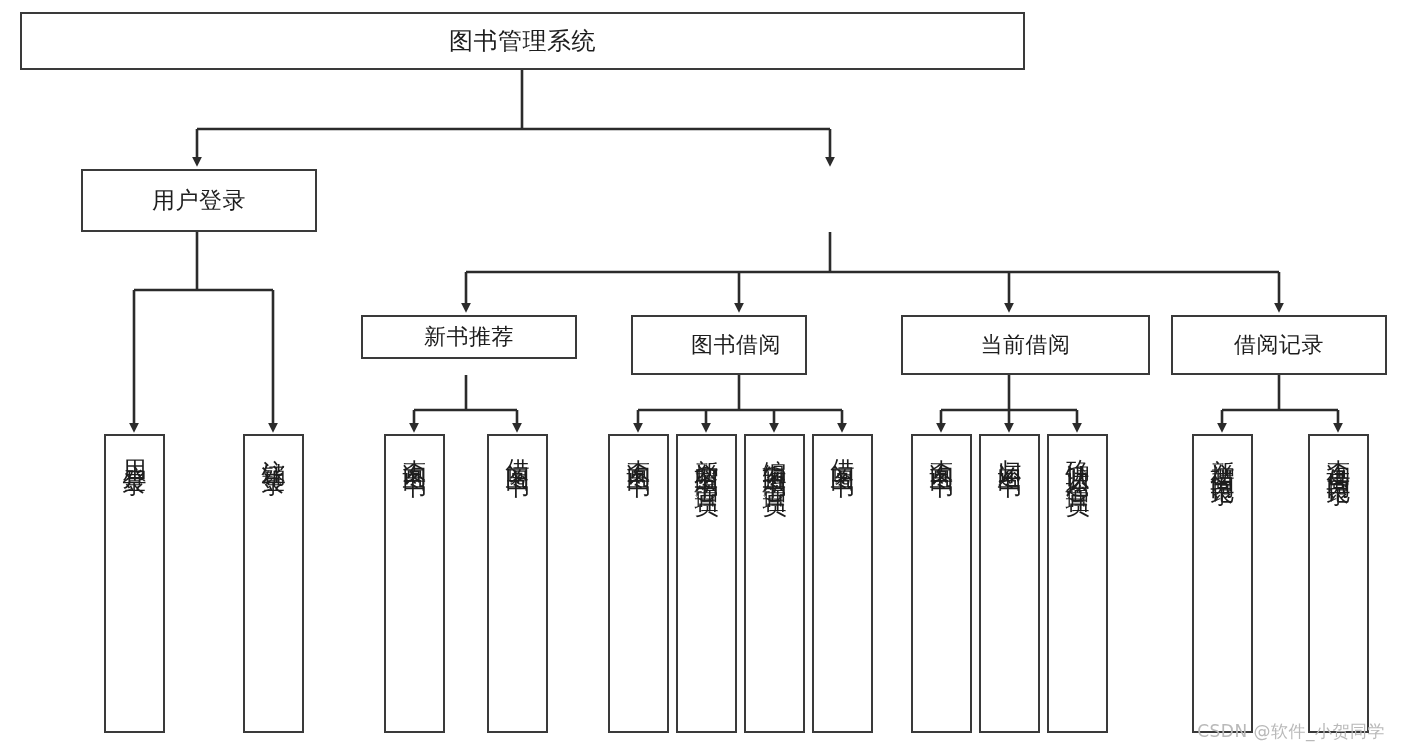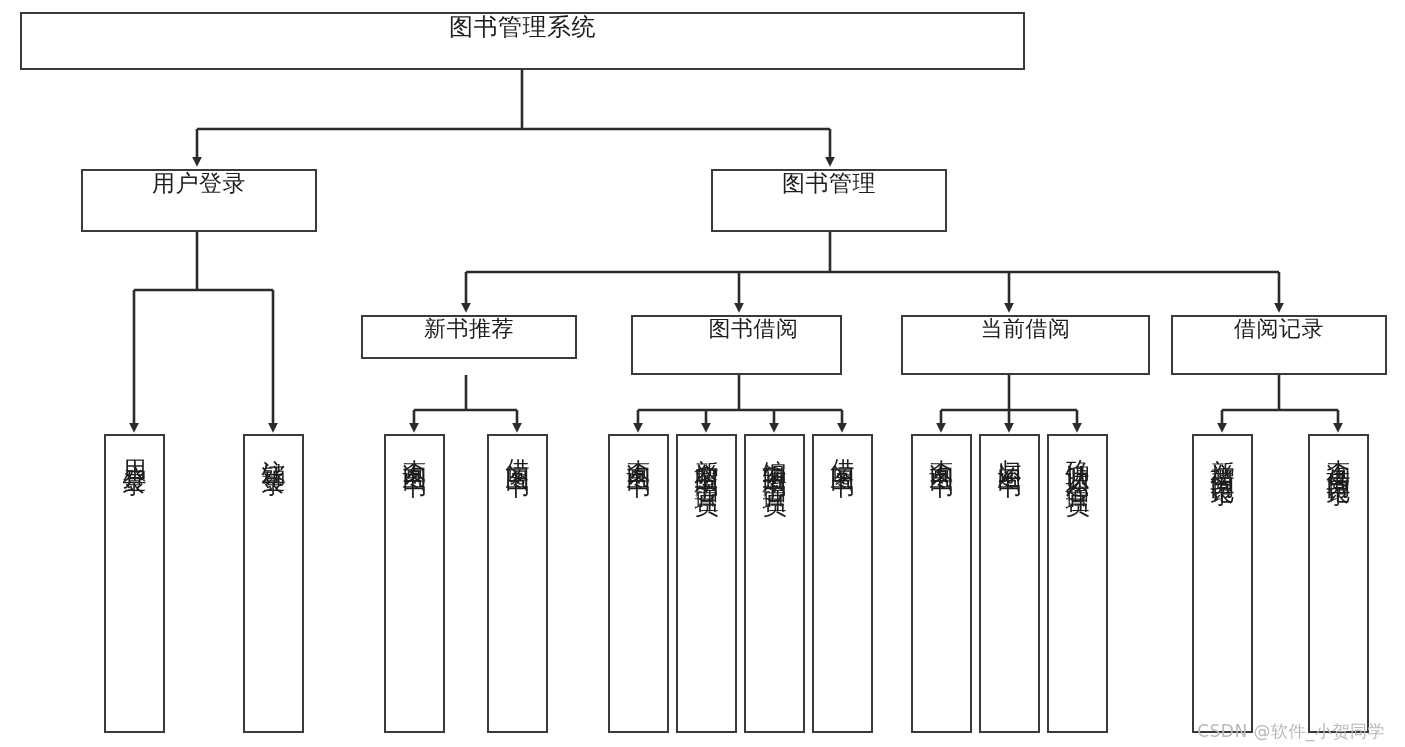--- a/index.html
+++ b/index.html
@@ -22,21 +22,21 @@
     width:1405px; height:747px;
     pointer-events:none;
   }
   
   .node{
     position:absolute;
     box-sizing:border-box;
     background:#ffffff;
     border:2.5px solid #3a3a3a;
     display:flex;
-    align-items:flex-start;
+    align-items:center;
     justify-content:center;
     color:#1d1d1d;
   }
   .node .lbl{
     display:block;
     text-align:center;
     line-height:1.12;
     letter-spacing:0.5px;
     white-space:nowrap;
   }
@@ -128,29 +128,26 @@
   </svg>
 
   <div class="node root" style="left:20px; top:12px; width:1005px; height:58px;">
     <span class="lbl">图书管理系统</span>
   </div>
 
   <div class="node h2" style="left:81px; top:169px; width:236px; height:63px;">
     <span class="lbl">用户登录</span>
   </div>
 
-  <div class="node h2" style="left:711px; top:169px; width:236px; height:63px;">
-    <span class="lbl">图书管理</span>
-  </div>
 
   <div class="node h3" style="left:361px; top:315px; width:216px; height:44px;">
     <span class="lbl">新书推荐</span>
   </div>
 
-  <div class="node h3" style="left:631px; top:315px; width:211px; height:60px;padding-left:34px;">
+  <div class="node h3" style="left:631px; top:315px; width:176px; height:60px;padding-left:34px;">
     <span class="lbl">图书借阅</span>
   </div>
 
   <div class="node h3" style="left:901px; top:315px; width:249px; height:60px;">
     <span class="lbl">当前借阅</span>
   </div>
 
   <div class="node h3" style="left:1171px; top:315px; width:216px; height:60px;">
     <span class="lbl">借阅记录</span>
   </div>

